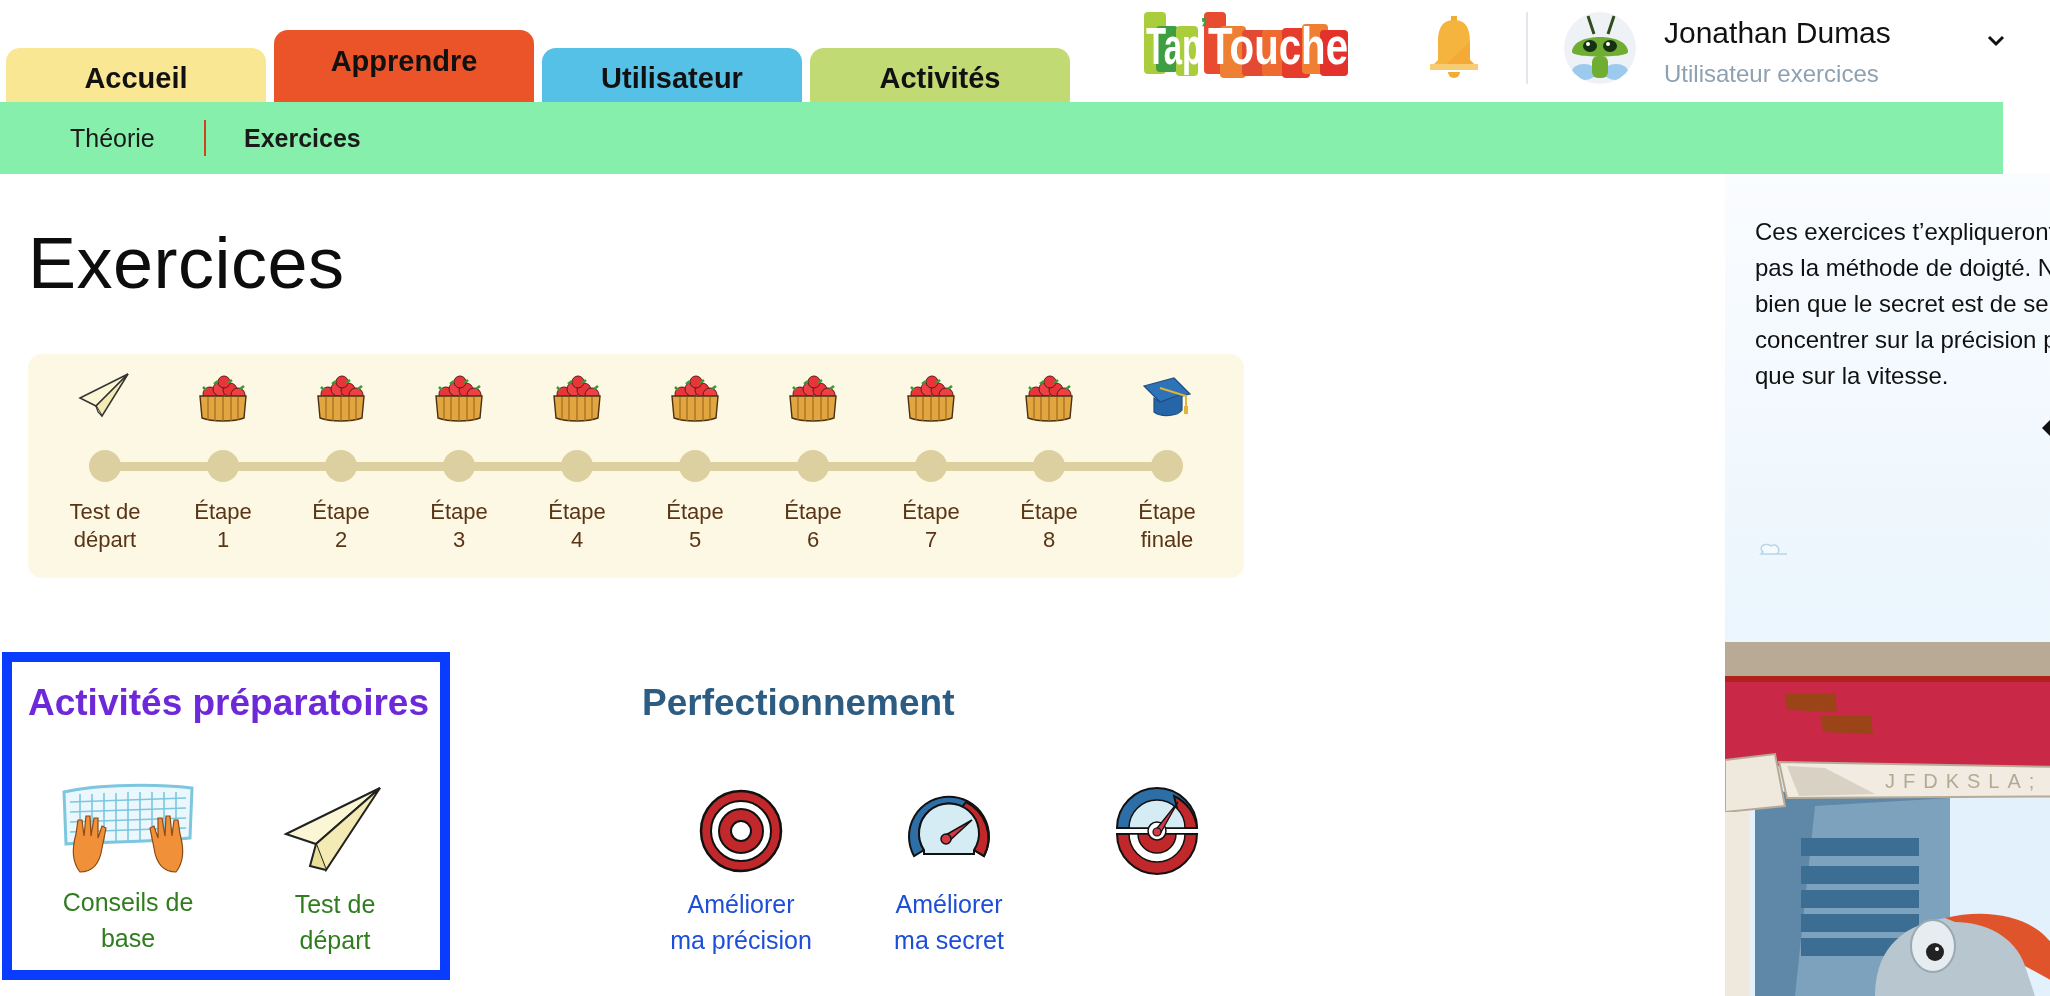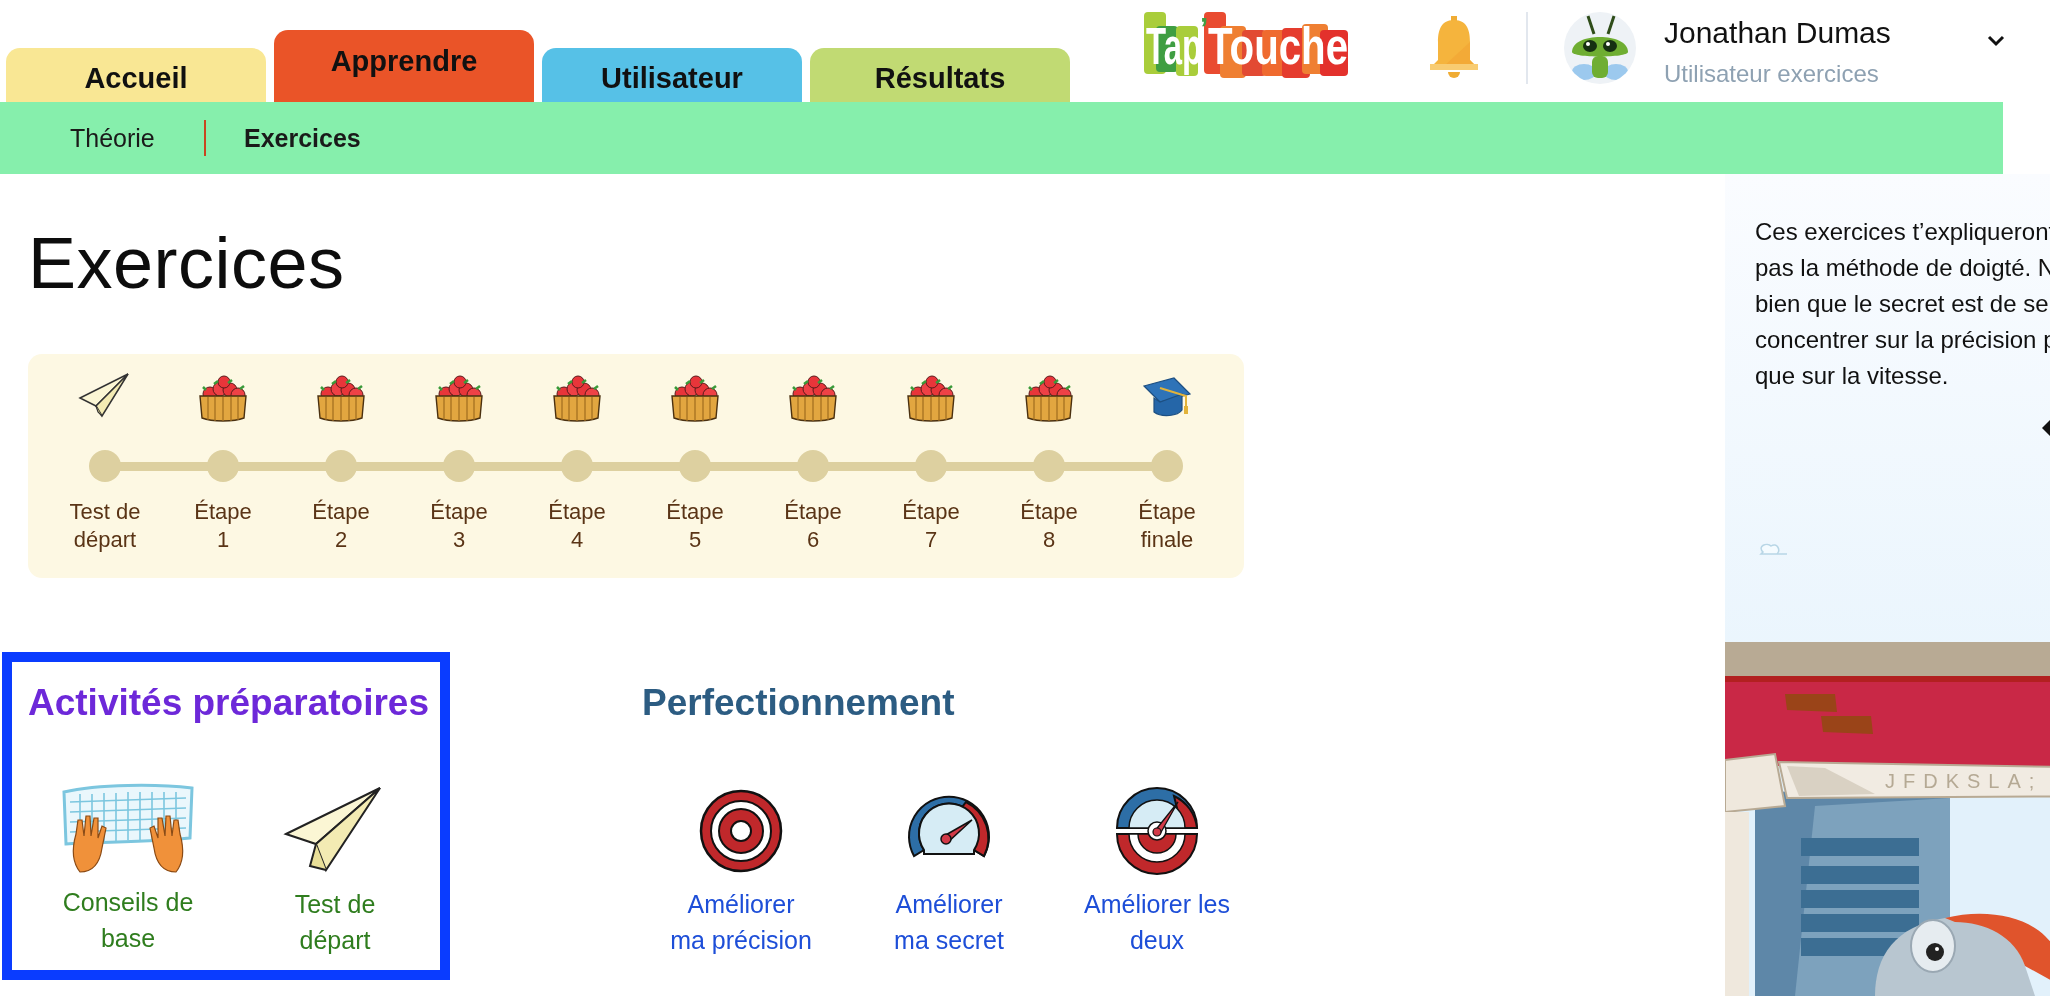--- a/index.html
+++ b/index.html
@@ -68,21 +68,21 @@
   <div class="tab tab-accueil">
       <span>Accueil</span>
     </div>
   <div class="tab tab-apprendre">
       <span>Apprendre</span>
     </div>
   <div class="tab tab-progresser">
       <span>Utilisateur</span>
     </div>
   <div class="tab tab-resultats">
-      <span>Résultats</span>
+      <span>Activités</span>
     </div>
 
   <div class="logo">
     <svg width="238" height="70" viewBox="0 0 238 70">
       <rect x="2" y="4" width="22" height="62" rx="4" fill="#a9cd3b"></rect>
       <rect x="14" y="18" width="22" height="46" rx="4" fill="#3f9e42"></rect>
       <rect x="34" y="18" width="22" height="50" rx="4" fill="#a9cd3b"></rect>
       <rect x="62" y="4" width="22" height="62" rx="4" fill="#e94b30"></rect>
       <rect x="78" y="18" width="26" height="52" rx="4" fill="#ef7f32"></rect>
       <rect x="100" y="22" width="24" height="46" rx="4" fill="#e24a33"></rect>
@@ -328,24 +328,20 @@
     <path d="M5 42 A40 40 0 0 1 85 42 Z" fill="#2d6ea6" stroke="#111" stroke-width="2"></path>
     <path d="M62 10 A40 40 0 0 1 85 42 L70 42 Z" fill="#c0282b" stroke="#111" stroke-width="2"></path>
     <path d="M17 42 A28 28 0 0 1 73 42 Z" fill="#d6ecf5" stroke="#111" stroke-width="1.5"></path>
     <path d="M5 48 A40 40 0 0 0 85 48 Z" fill="#c0282b" stroke="#111" stroke-width="2"></path>
     <path d="M17 48 A28 28 0 0 0 73 48 Z" fill="#fff" stroke="#111" stroke-width="1.5"></path>
     <path d="M26 48 A19 19 0 0 0 64 48 Z" fill="#c0282b" stroke="#111" stroke-width="1.5"></path>
     <circle cx="45" cy="45" r="9" fill="#fff" stroke="#111" stroke-width="1.5"></circle>
     <path d="M42 46 L66 16 L48 48 Z" fill="#d23a48" stroke="#111" stroke-width="1.3"></path>
     <circle cx="45" cy="46" r="4" fill="#d23a48" stroke="#111" stroke-width="1.2"></circle>
   </svg>
-  <div class="act-label">
-      <div>Améliorer les</div>
-      <div>deux</div>
-    </div>
 </div>
 
 <div class="sidebar">
   <p class="sidebar-text">Ces exercices t’expliqueront pas à pas la méthode de doigté. Note bien que le secret est de se concentrer sur la précision plutôt que sur la vitesse.</p>
   <svg class="illus" viewBox="0 0 418 460">
     <g fill="#f4fbff" stroke="#b8d6e6" stroke-width="1.5">
       <path d="M38 16 c-6 -6 4 -10 8 -6 c6 -4 10 4 6 8 l10 0 l-26 0 Z"></path>
       <path d="M348 82 c-4 -14 18 -18 26 -10 c2 -10 20 -10 20 2 c10 -4 14 10 4 14 l-56 0 Z"></path>
     </g>
     <rect x="0" y="106" width="418" height="34" fill="#b8aa94"></rect>

